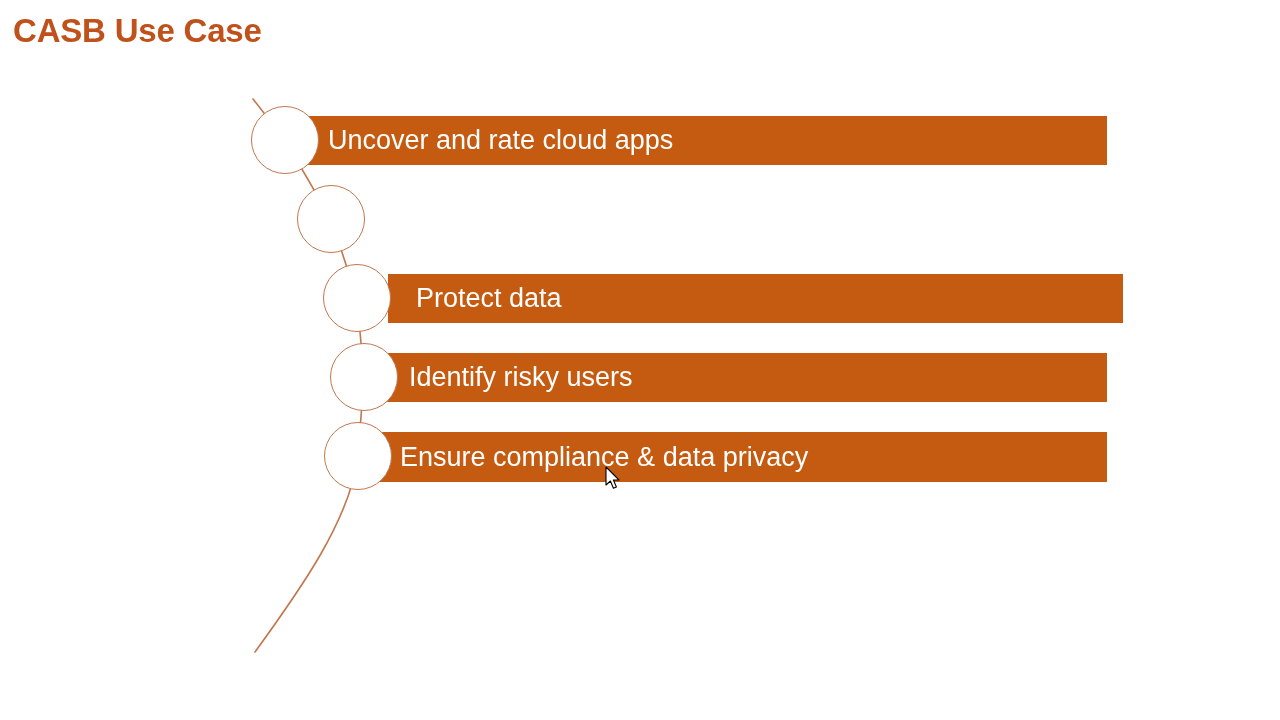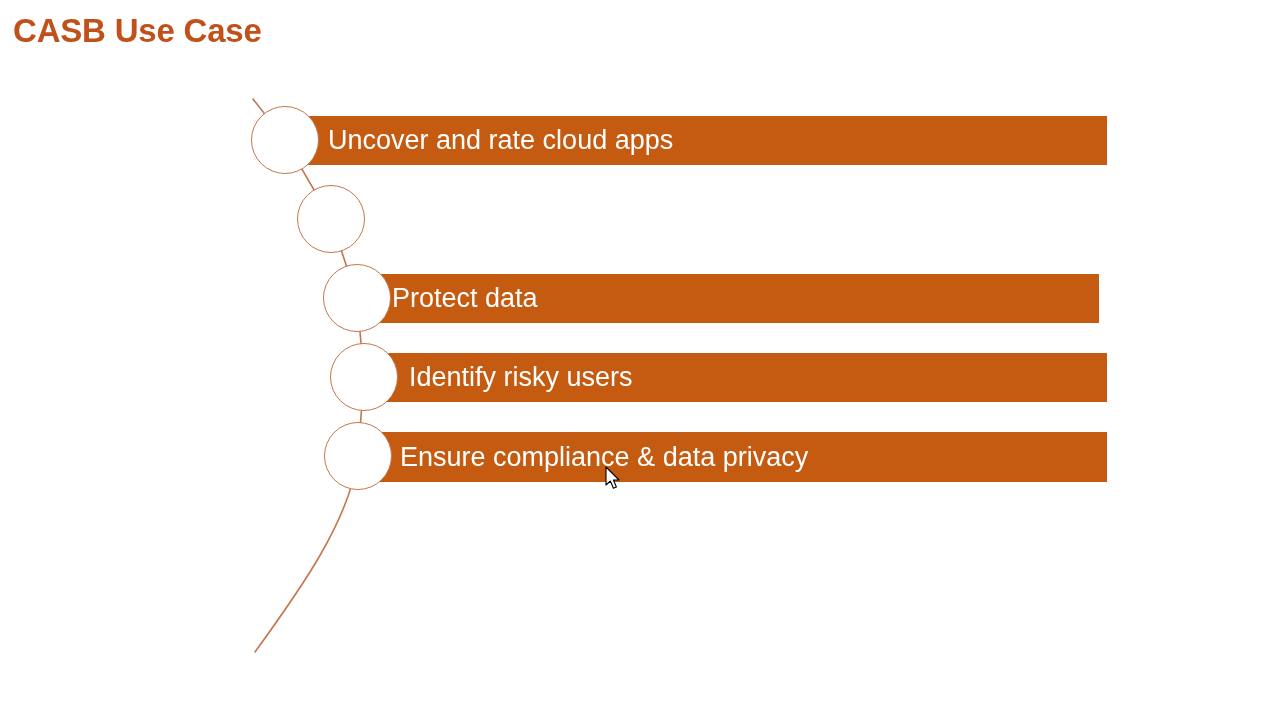--- a/index.html
+++ b/index.html
@@ -84,21 +84,21 @@
 
   <div id="diagram">
 
     <svg id="connector-svg" viewBox="0 0 1280 720" xmlns="http://www.w3.org/2000/svg">
       <path id="connector-path" fill="none" stroke="#C2764E" stroke-width="1.6" stroke-linecap="round" d="M 253,99 L 285,140 L 331,219 L 357,298 L 364,377 L 358,456 C 350,520 300,590 255,652"></path>
     </svg>
 
     <div class="bar" style="left: 300px; top: 116px; width: 807px; height: 49px; background: rgb(197, 90, 17);">
       <span class="bar-label" style="margin-left: 28px; color: rgb(255, 255, 255);">Uncover and rate cloud apps</span>
     </div>
-    <div class="bar" style="left: 364px; top: 274px; width: 735px; height: 49px; background: rgb(197, 90, 17);">
+    <div class="bar" style="left: 388px; top: 274px; width: 735px; height: 49px; background: rgb(197, 90, 17);">
       <span class="bar-label" style="margin-left: 28px; color: rgb(255, 255, 255);">Protect data</span>
     </div>
     <div class="bar" style="left: 372px; top: 432px; width: 735px; height: 50px; background: rgb(197, 90, 17);">
       <span class="bar-label" style="margin-left: 28px; color: rgb(255, 255, 255);">Ensure compliance &amp; data privacy</span>
     </div>
     <div class="bar" style="left: 380px; top: 353px; width: 727px; height: 49px; background: rgb(197, 90, 17);">
       <span class="bar-label" style="margin-left: 29px; color: rgb(255, 255, 255);">Identify risky users</span>
     </div>
 
     <div class="node-circle" style="left: 251px; top: 106px; width: 68px; height: 68px; background: rgb(255, 255, 255); border-color: rgb(194, 118, 78);"></div>

